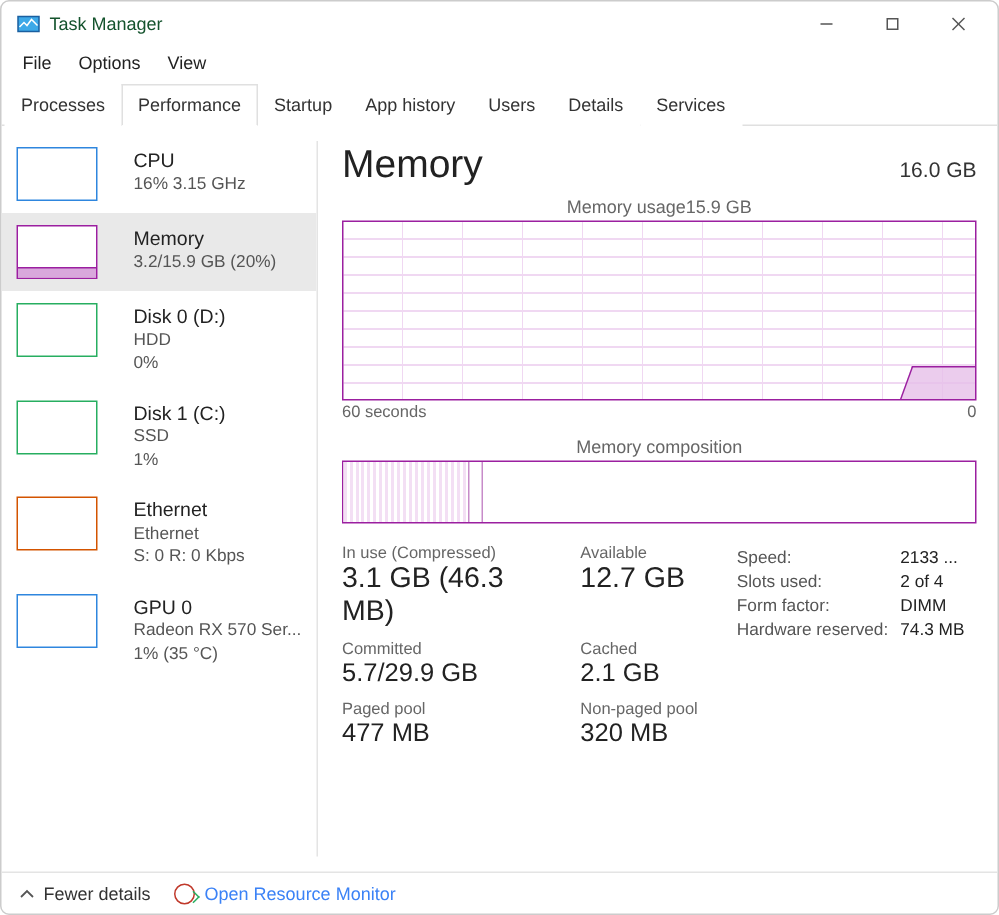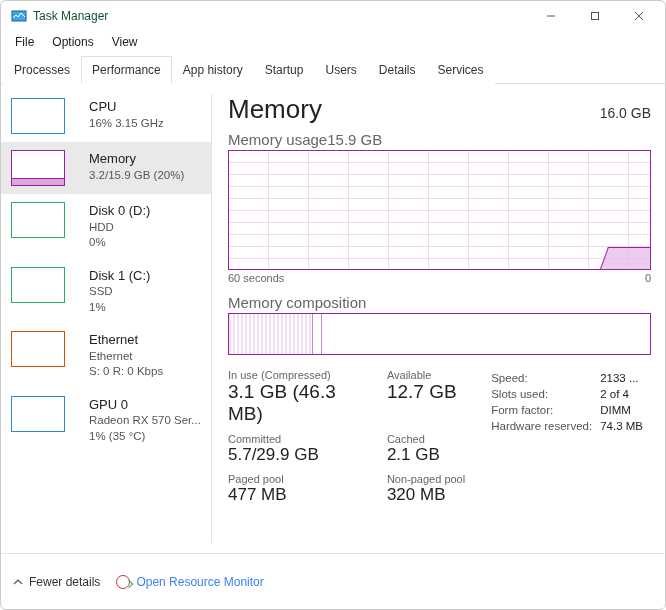--- a/index.html
+++ b/index.html
@@ -110,22 +110,22 @@
   }
   .main-header {
     display:flex;
     justify-content:space-between;
     align-items:baseline;
     margin-bottom: 6px;
   }
   .main-header h1 { font-size: 26px; font-weight:400; }
   .main-header .right { font-size:14px; color:#333; }
   .graph-label-row {
-    display:flex; justify-content:flex-start;
-    font-size:15px; color:#666;
+    display:flex; justify-content:center;
+    font-size:12px; color:#666;
     margin-bottom:2px;
   }
   .graph1 {
     height: 120px;
     border:1px solid #9b1fa0;
     background:
       repeating-linear-gradient(to bottom, transparent 0, transparent 11px, #f0d8f2 11px, #f0d8f2 12px),
       repeating-linear-gradient(to right, transparent 0, transparent 39px, #f0d8f2 39px, #f0d8f2 40px);
     position:relative;
     overflow:hidden;
@@ -175,21 +175,21 @@
   .sblock.big .val { font-size:19px; }
   .stats-right {
     margin-left:auto;
     font-size:11.5px;
     color:#555;
   }
   .stats-right table td { padding: 1px 6px 1px 0; white-space:nowrap; }
   .stats-right table td.v { color:#222; text-align:left; }
   
   .footer {
-    height: 56px;
+    height: 28px;
     border-top:1px solid #e4e4e4;
     display:flex;
     align-items:center;
     padding: 0 12px;
     gap: 16px;
     font-size:12px;
   }
   .footer .link { color:#3b82f6; display:flex; align-items:center; gap:6px; }
   .footer .fewer { display:flex; align-items:center; gap:6px; color:#333; }
   .chev { width:10px; height:10px; }
@@ -236,22 +236,22 @@
 
 <div class="menubar">
   <div>File</div>
   <div>Options</div>
   <div>View</div>
 </div>
 
 <div class="tabs">
   <div class="tab">Processes</div>
   <div class="tab active">Performance</div>
+  <div class="tab">Startup</div>
   <div class="tab">App history</div>
-  <div class="tab">Startup</div>
   <div class="tab">Users</div>
   <div class="tab">Details</div>
   <div class="tab">Services</div>
 </div>
 
 <div class="body">
 
   <div class="sidebar">
     <div class="side-item">
       <div class="side-thumb" style="border-color:#2e86de"></div>

